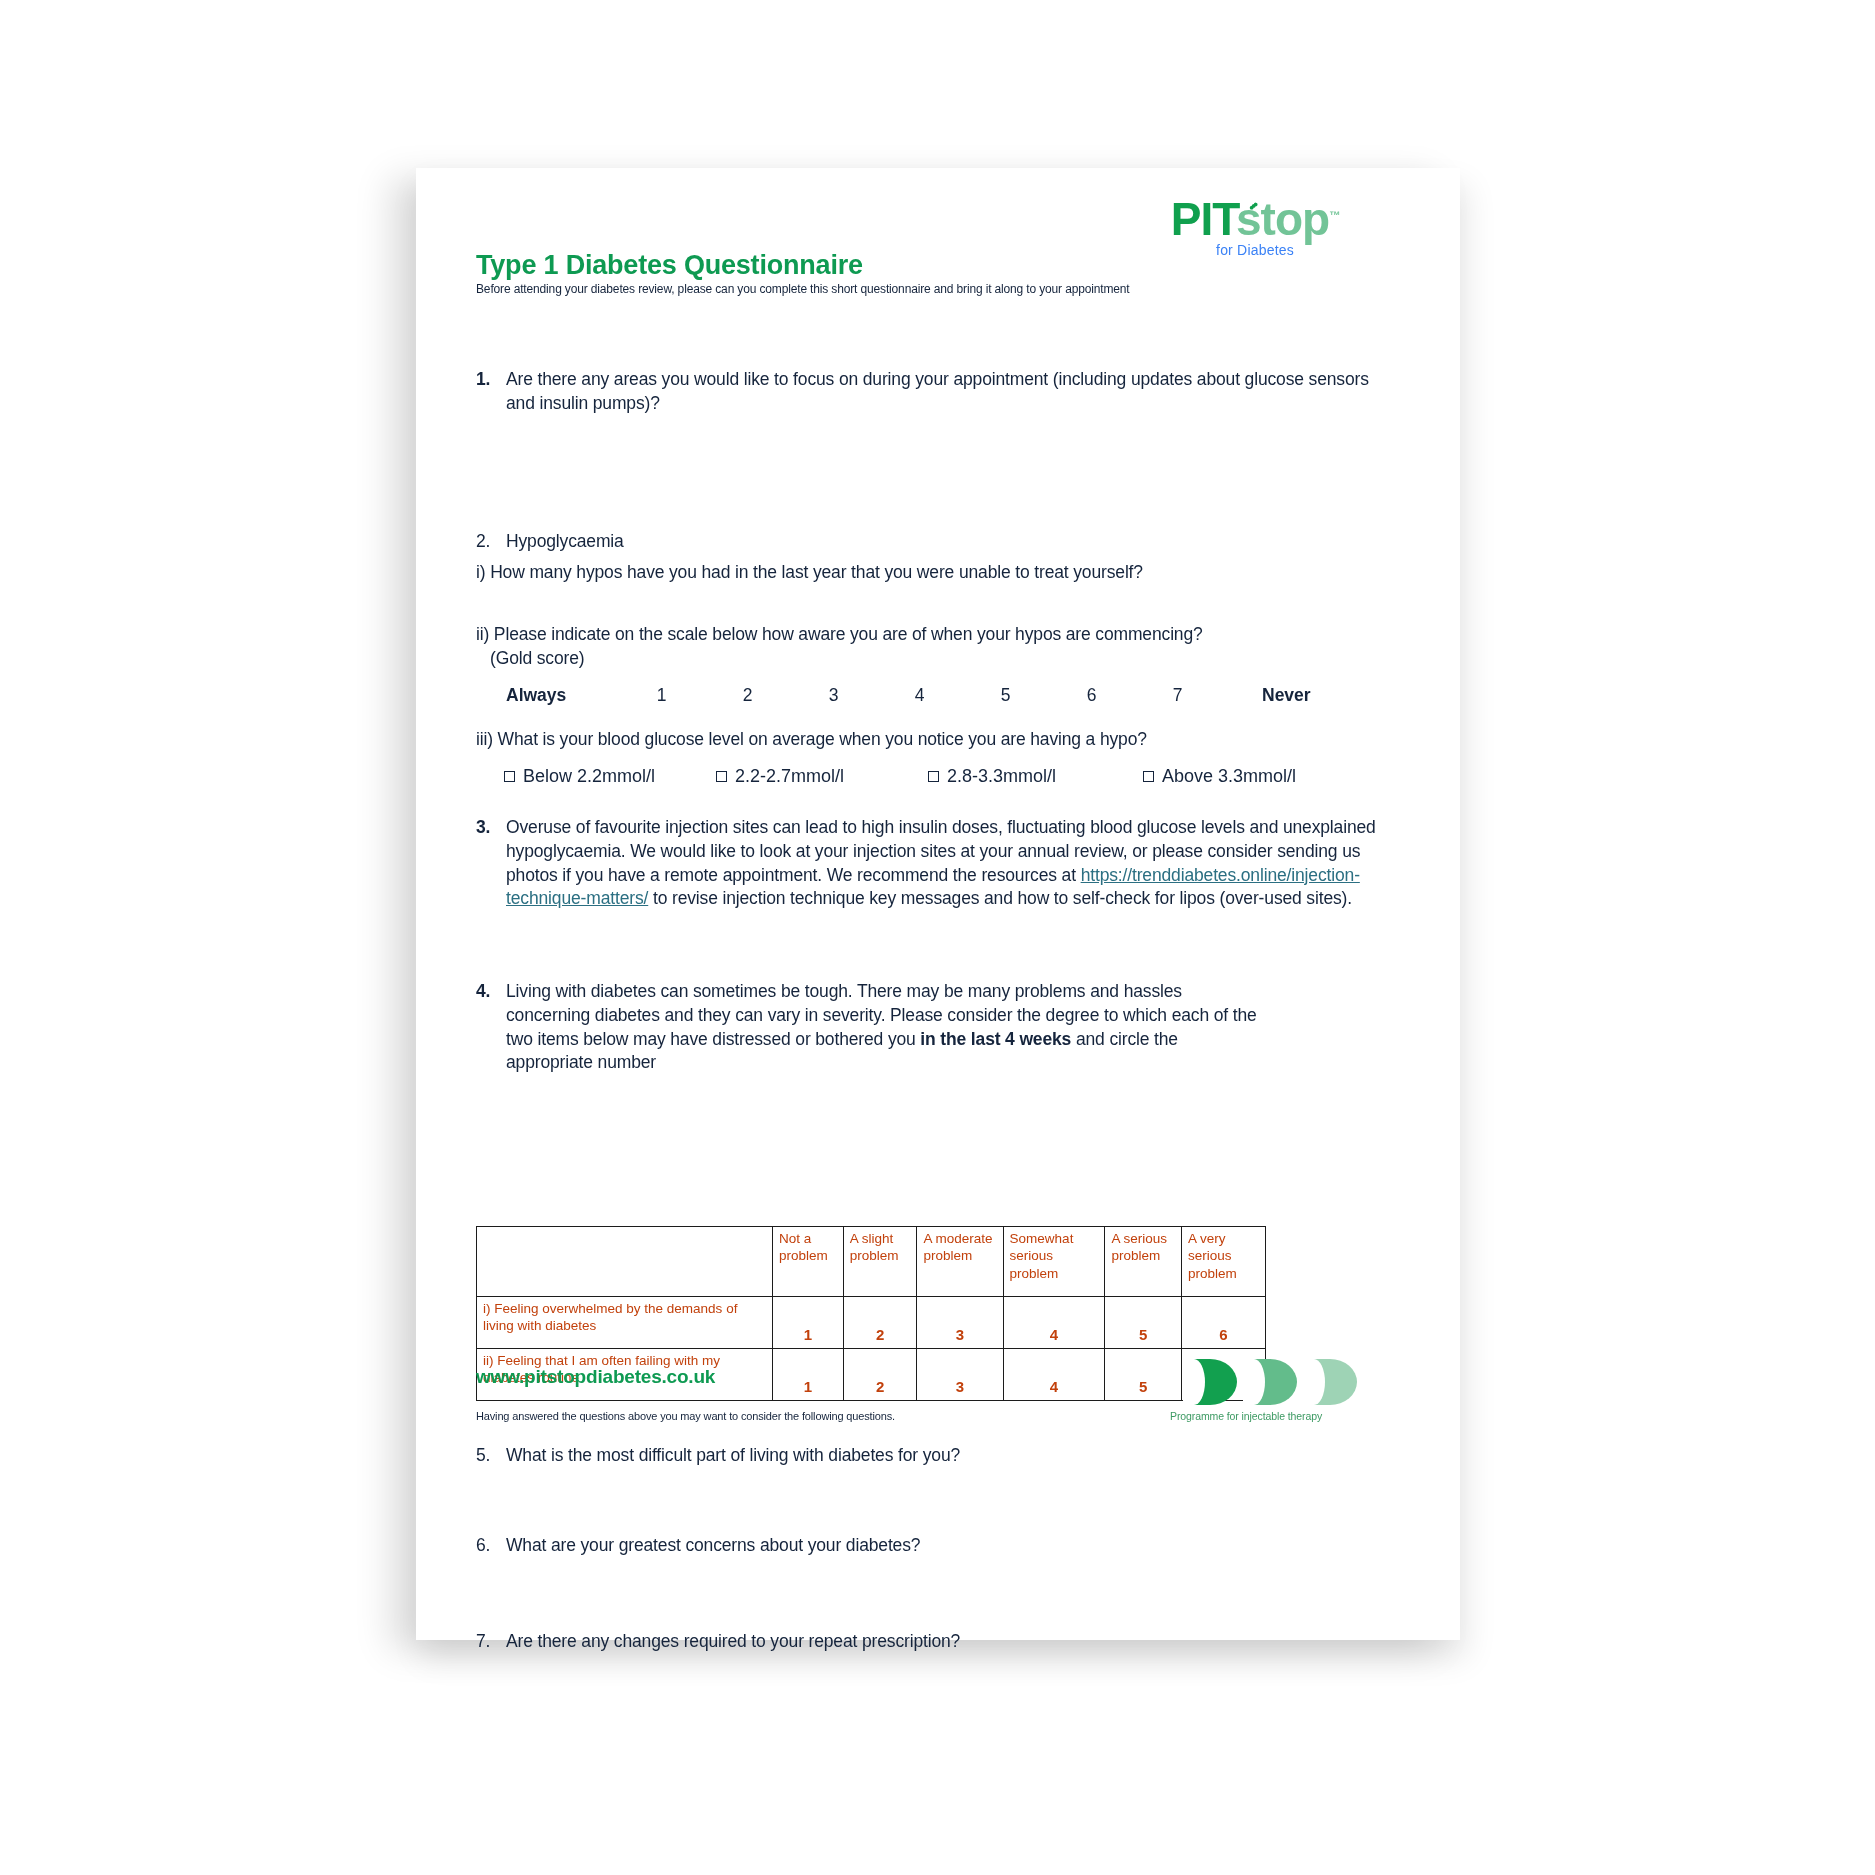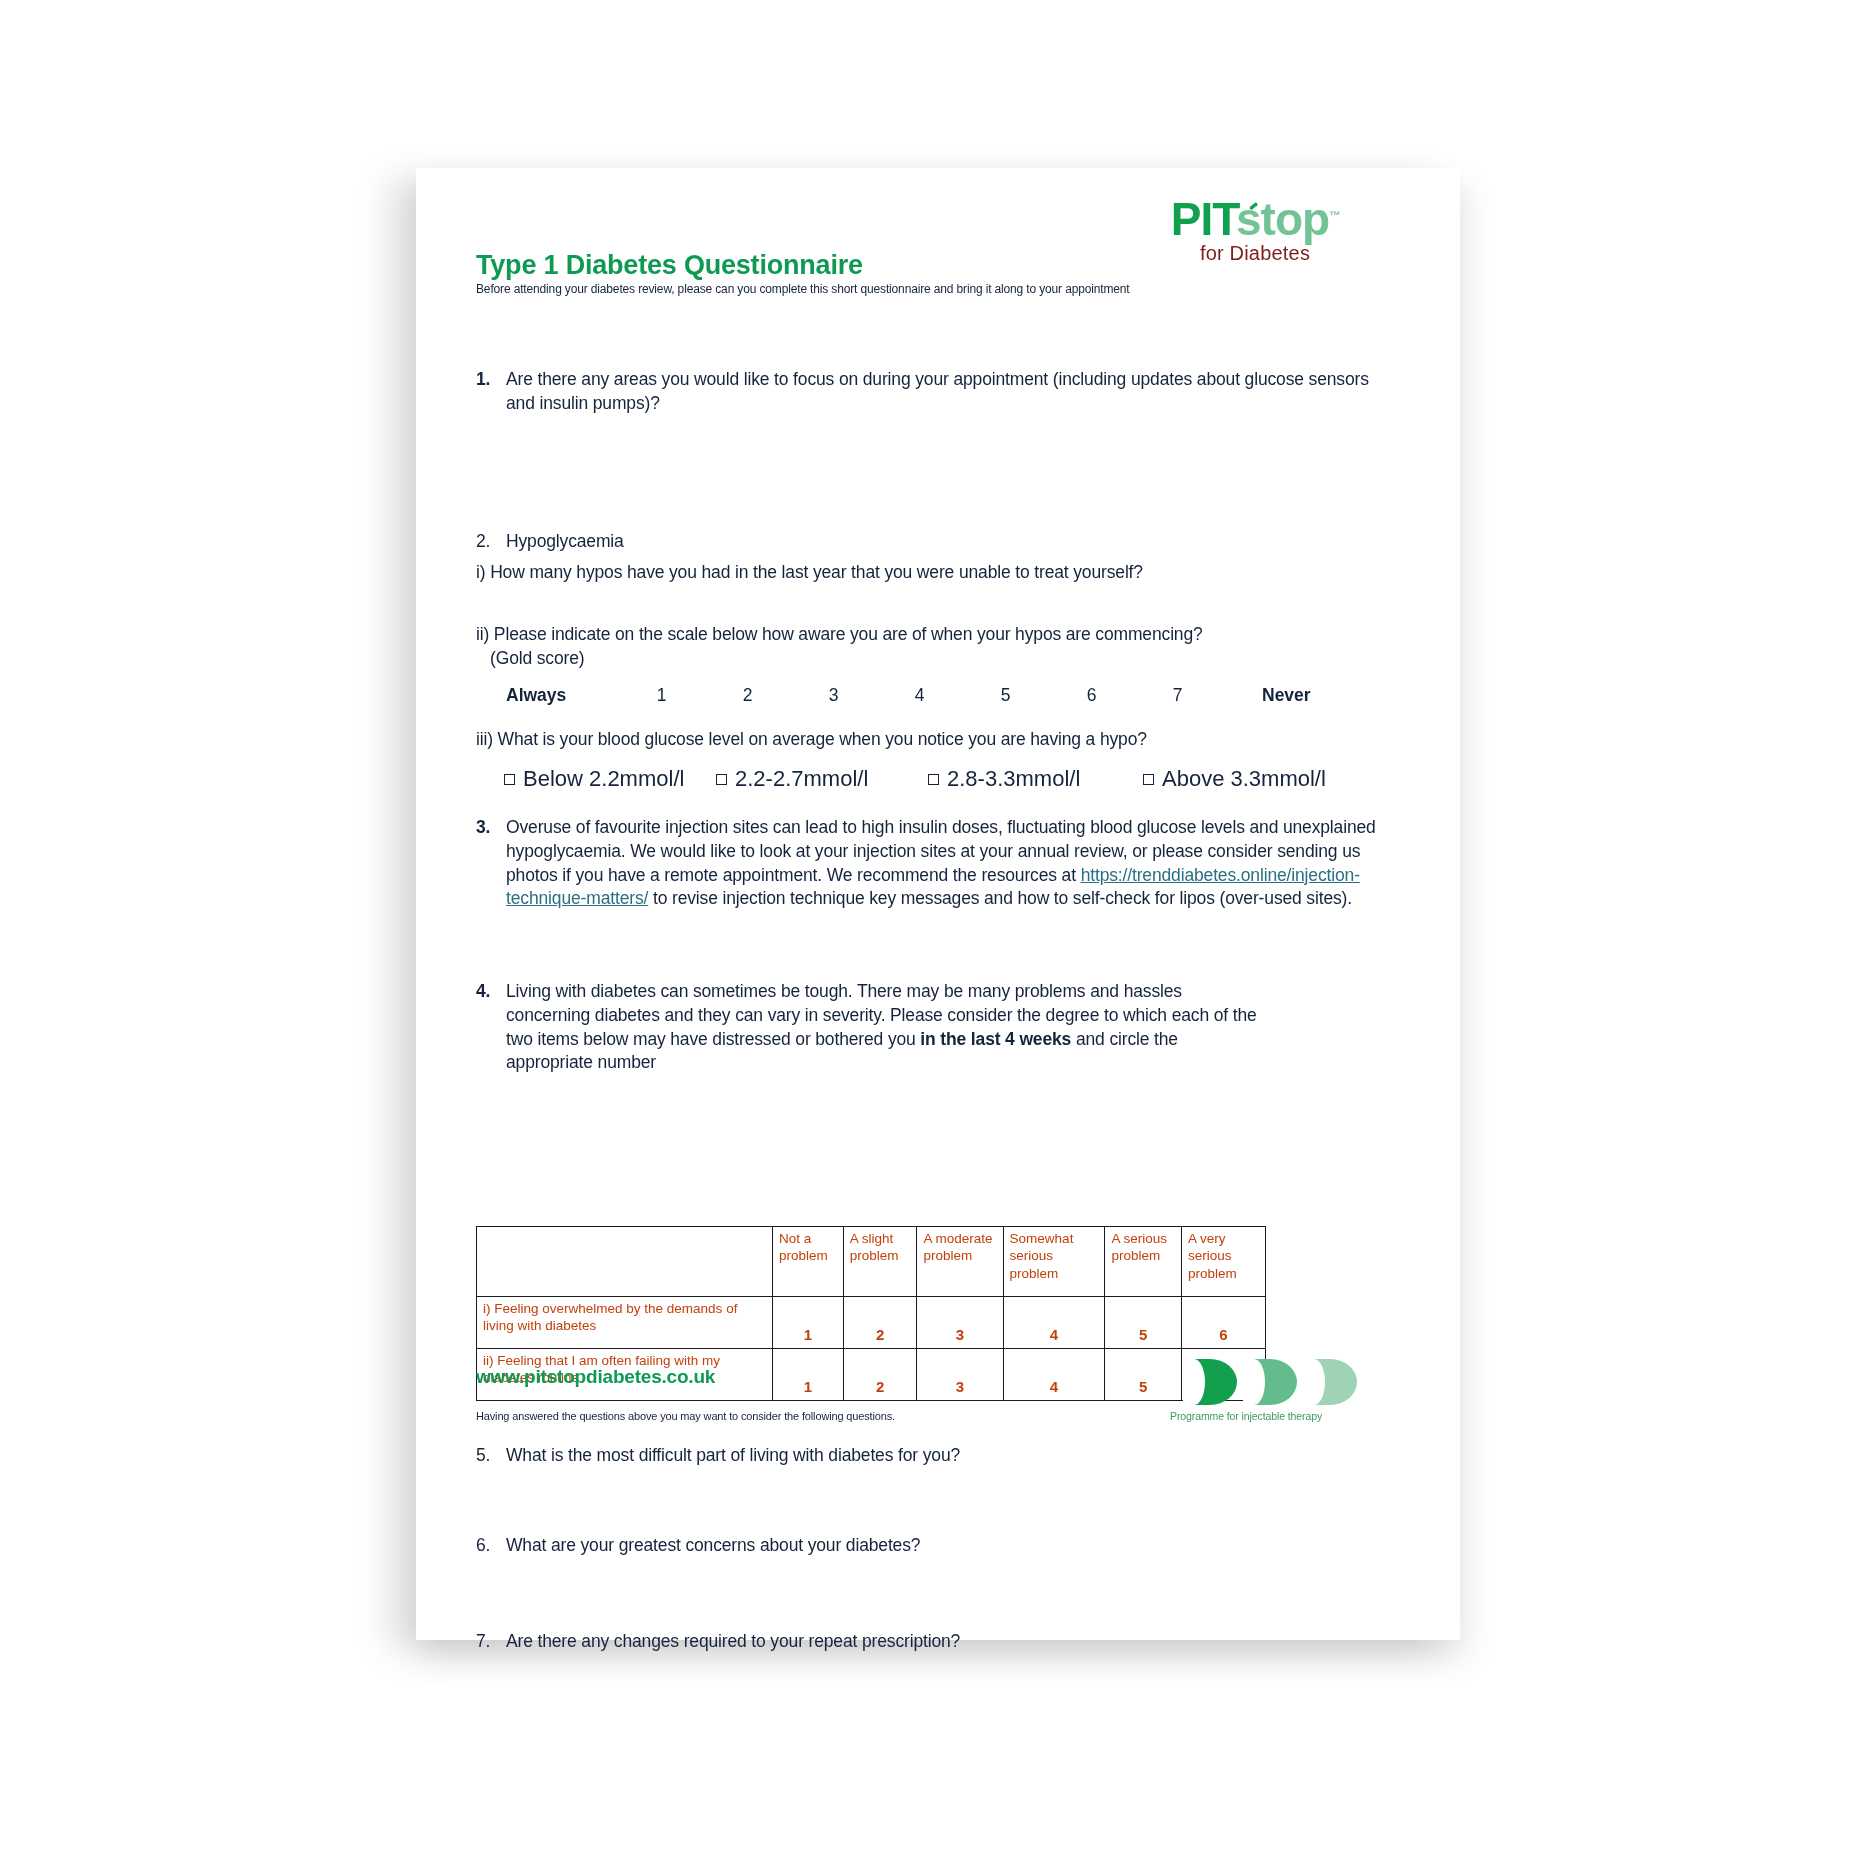--- a/index.html
+++ b/index.html
@@ -58,22 +58,22 @@
     white-space: nowrap;
   }
   .brand-pit { color: #10a04e; }
   .brand-stop { color: #72c497; }
   .brand-tm {
     font-size: 11px;
     color: #72c497;
     vertical-align: super;
   }
   .brand-sub {
-    font-size: 20px;
-    color: #7f1d1d;
+    font-size: 14px;
+    color: #3b82f6;
     margin-top: 1px;
     letter-spacing: 0.2px;
   }
   .brand-dots {
     position: absolute;
     left: 103px;
     top: 4px;
     font-size: 13px;
     color: #10a04e;
     letter-spacing: -2px;
@@ -143,21 +143,21 @@
     display: inline-block;
     width: 53px;
     text-align: center;
   }
   .scale .lead { width: 96px; }
 
   
   .cbrow {
     position: absolute;
     left: 28px;
-    font-size: 22px;
+    font-size: 18px;
     width: 890px;
     display: flex;
   }
   .cbopt { display: flex; align-items: center; }
   .cbbox {
     display: inline-block;
     width: 9px;
     height: 9px;
     border: 1.4px solid #15243c;
     margin-right: 8px;

